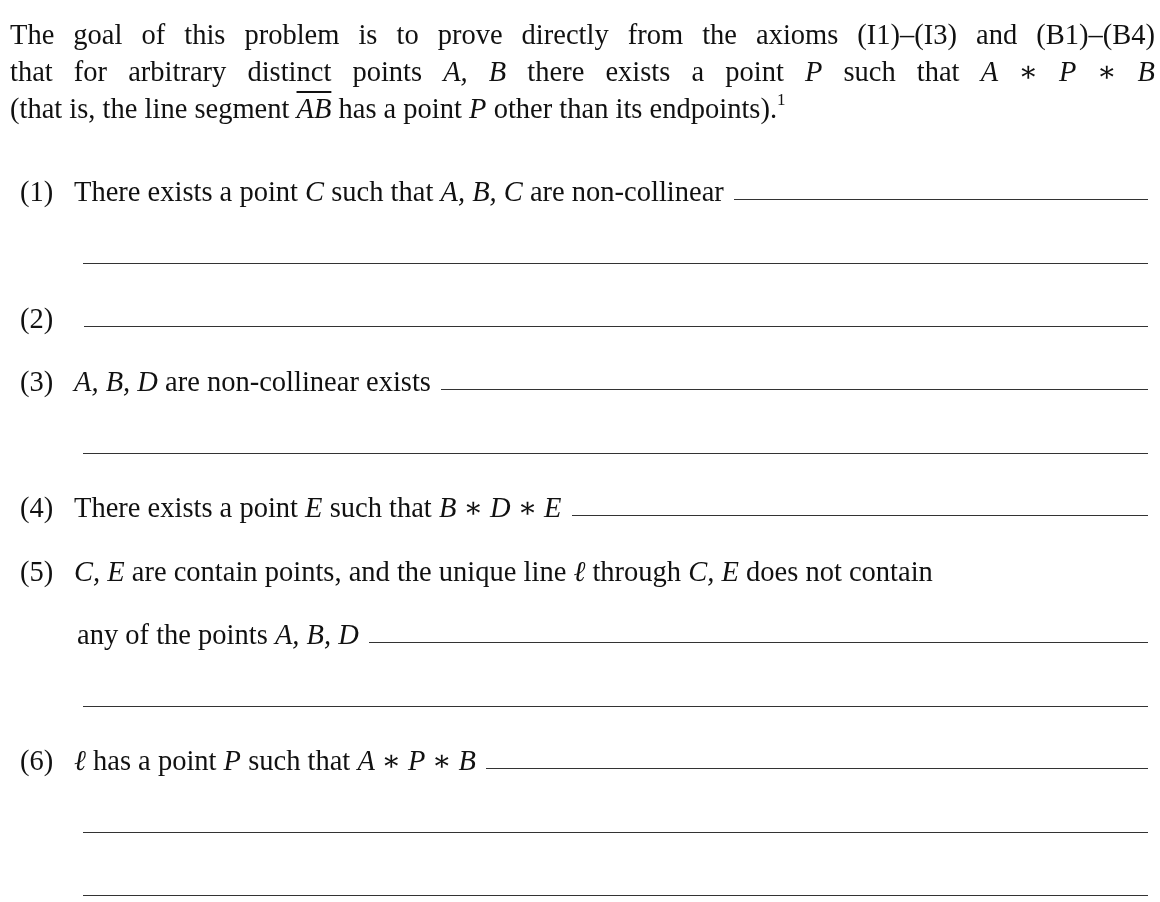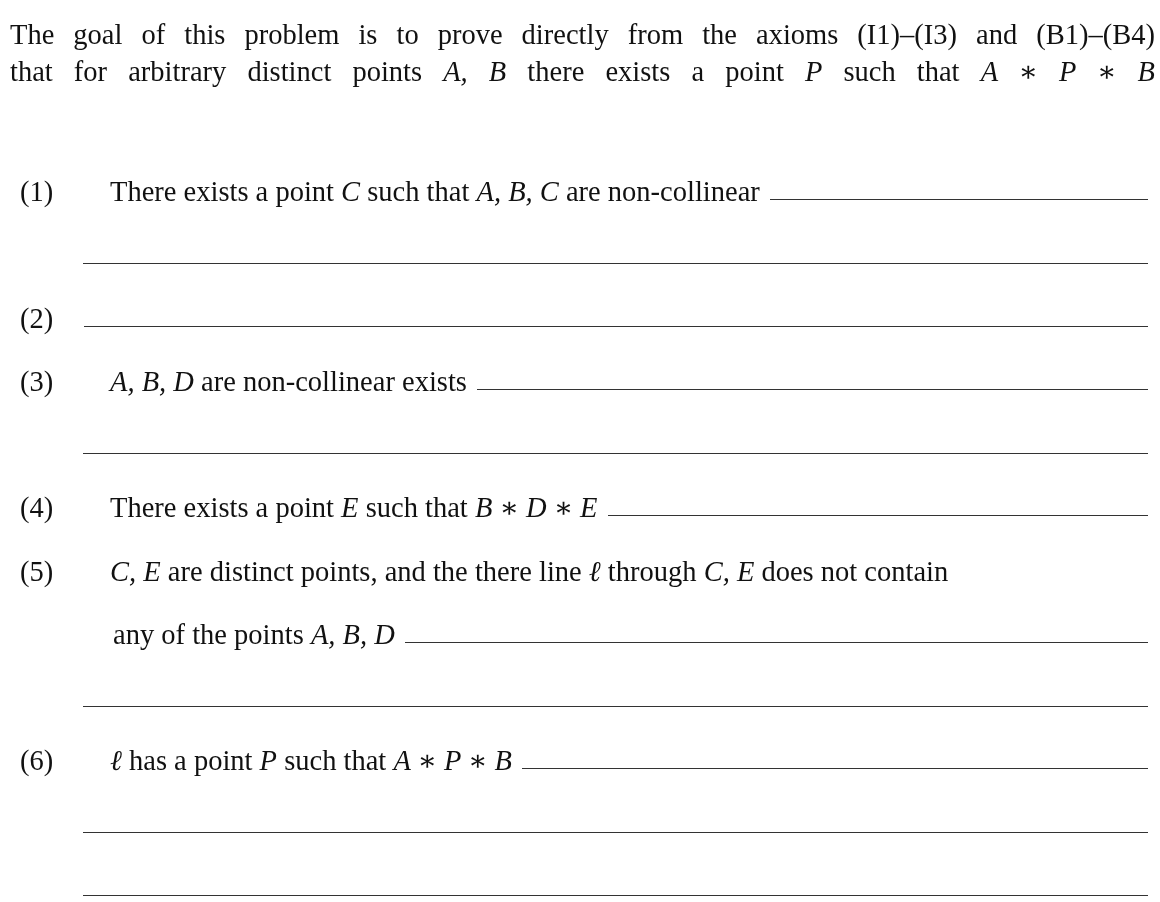--- a/index.html
+++ b/index.html
@@ -9,31 +9,32 @@
     color: #111111;
   }
   .intro { position: absolute; left: 10px; top: 16px; width: 1145px; font-size: 28.5px; line-height: 37px; }
   .intro .line { white-space: nowrap; height: 37px; }
   .intro .just { text-align: justify; text-align-last: justify; }
   i.m { font-style: italic; }
   .overline { text-decoration: overline; }
   sup { font-size: 17px; line-height: 0; position: relative; top: -3px; }
   .row { position: absolute; left: 20px; right: 12px; display: flex; align-items: flex-end; font-size: 28.5px; height: 36px; white-space: nowrap; }
   .row .num { width: 54px; flex: 0 0 auto; }
-  .row .txt { flex: 0 0 auto; margin-left: 36px; }
+  .row .txt { flex: 0 0 auto; }
   .row .fill { flex: 1 1 auto; border-bottom: 1.6px solid #333; margin-left: 10px; margin-bottom: 8px; height: 0; }
   .row.cont { left: 77px; justify-content: center; }
   .blank { position: absolute; left: 83px; right: 12px; border-bottom: 1.6px solid #333; height: 0; }
 </style>
 </head>
 <body>
 
 <div class="intro">
   <div class="line just">The goal of this problem is to prove directly from the axioms (I1)–(I3) and (B1)–(B4)</div>
   <div class="line just"><span>that for arbitrary distinct points </span><i class="m">A, B</i><span> there exists a point </span><i class="m">P</i><span> such that </span><i class="m">A ∗ P ∗ B</i></div>
+  <div class="line"><span>(that is, the line segment </span><i class="m overline">AB</i><span> has a point </span><i class="m">P</i><span> other than its endpoints).</span><sup>1</sup></div>
 </div>
 
 <div class="row" style="top:172px">
   <span class="num">(1)</span>
   <span class="txt"><span>There exists a point </span><i class="m">C</i><span> such that </span><i class="m">A, B, C</i><span> are non-collinear</span></span>
   <span class="fill"></span>
 </div>
 <div class="blank" style="top:263px"></div>
 
 <div class="row" style="top:299px">
@@ -49,21 +50,21 @@
 <div class="blank" style="top:453px"></div>
 
 <div class="row" style="top:488px">
   <span class="num">(4)</span>
   <span class="txt"><span>There exists a point </span><i class="m">E</i><span> such that </span><i class="m">B ∗ D ∗ E</i></span>
   <span class="fill"></span>
 </div>
 
 <div class="row" style="top:552px">
   <span class="num">(5)</span>
-  <span class="txt"><i class="m">C, E</i><span> are distinct points, and the there line </span><i class="m">ℓ</i><span> through </span><i class="m">C, E</i><span> does not contain</span></span>
+  <span class="txt"><i class="m">C, E</i><span> are contain points, and the unique line </span><i class="m">ℓ</i><span> through </span><i class="m">C, E</i><span> does not contain</span></span>
 </div>
 <div class="row cont" style="top:615px">
   <span class="txt"><span>any of the points </span><i class="m">A, B, D</i></span>
   <span class="fill"></span>
 </div>
 <div class="blank" style="top:706px"></div>
 
 <div class="row" style="top:741px">
   <span class="num">(6)</span>
   <span class="txt"><i class="m">ℓ</i><span> has a point </span><i class="m">P</i><span> such that </span><i class="m">A ∗ P ∗ B</i></span>

